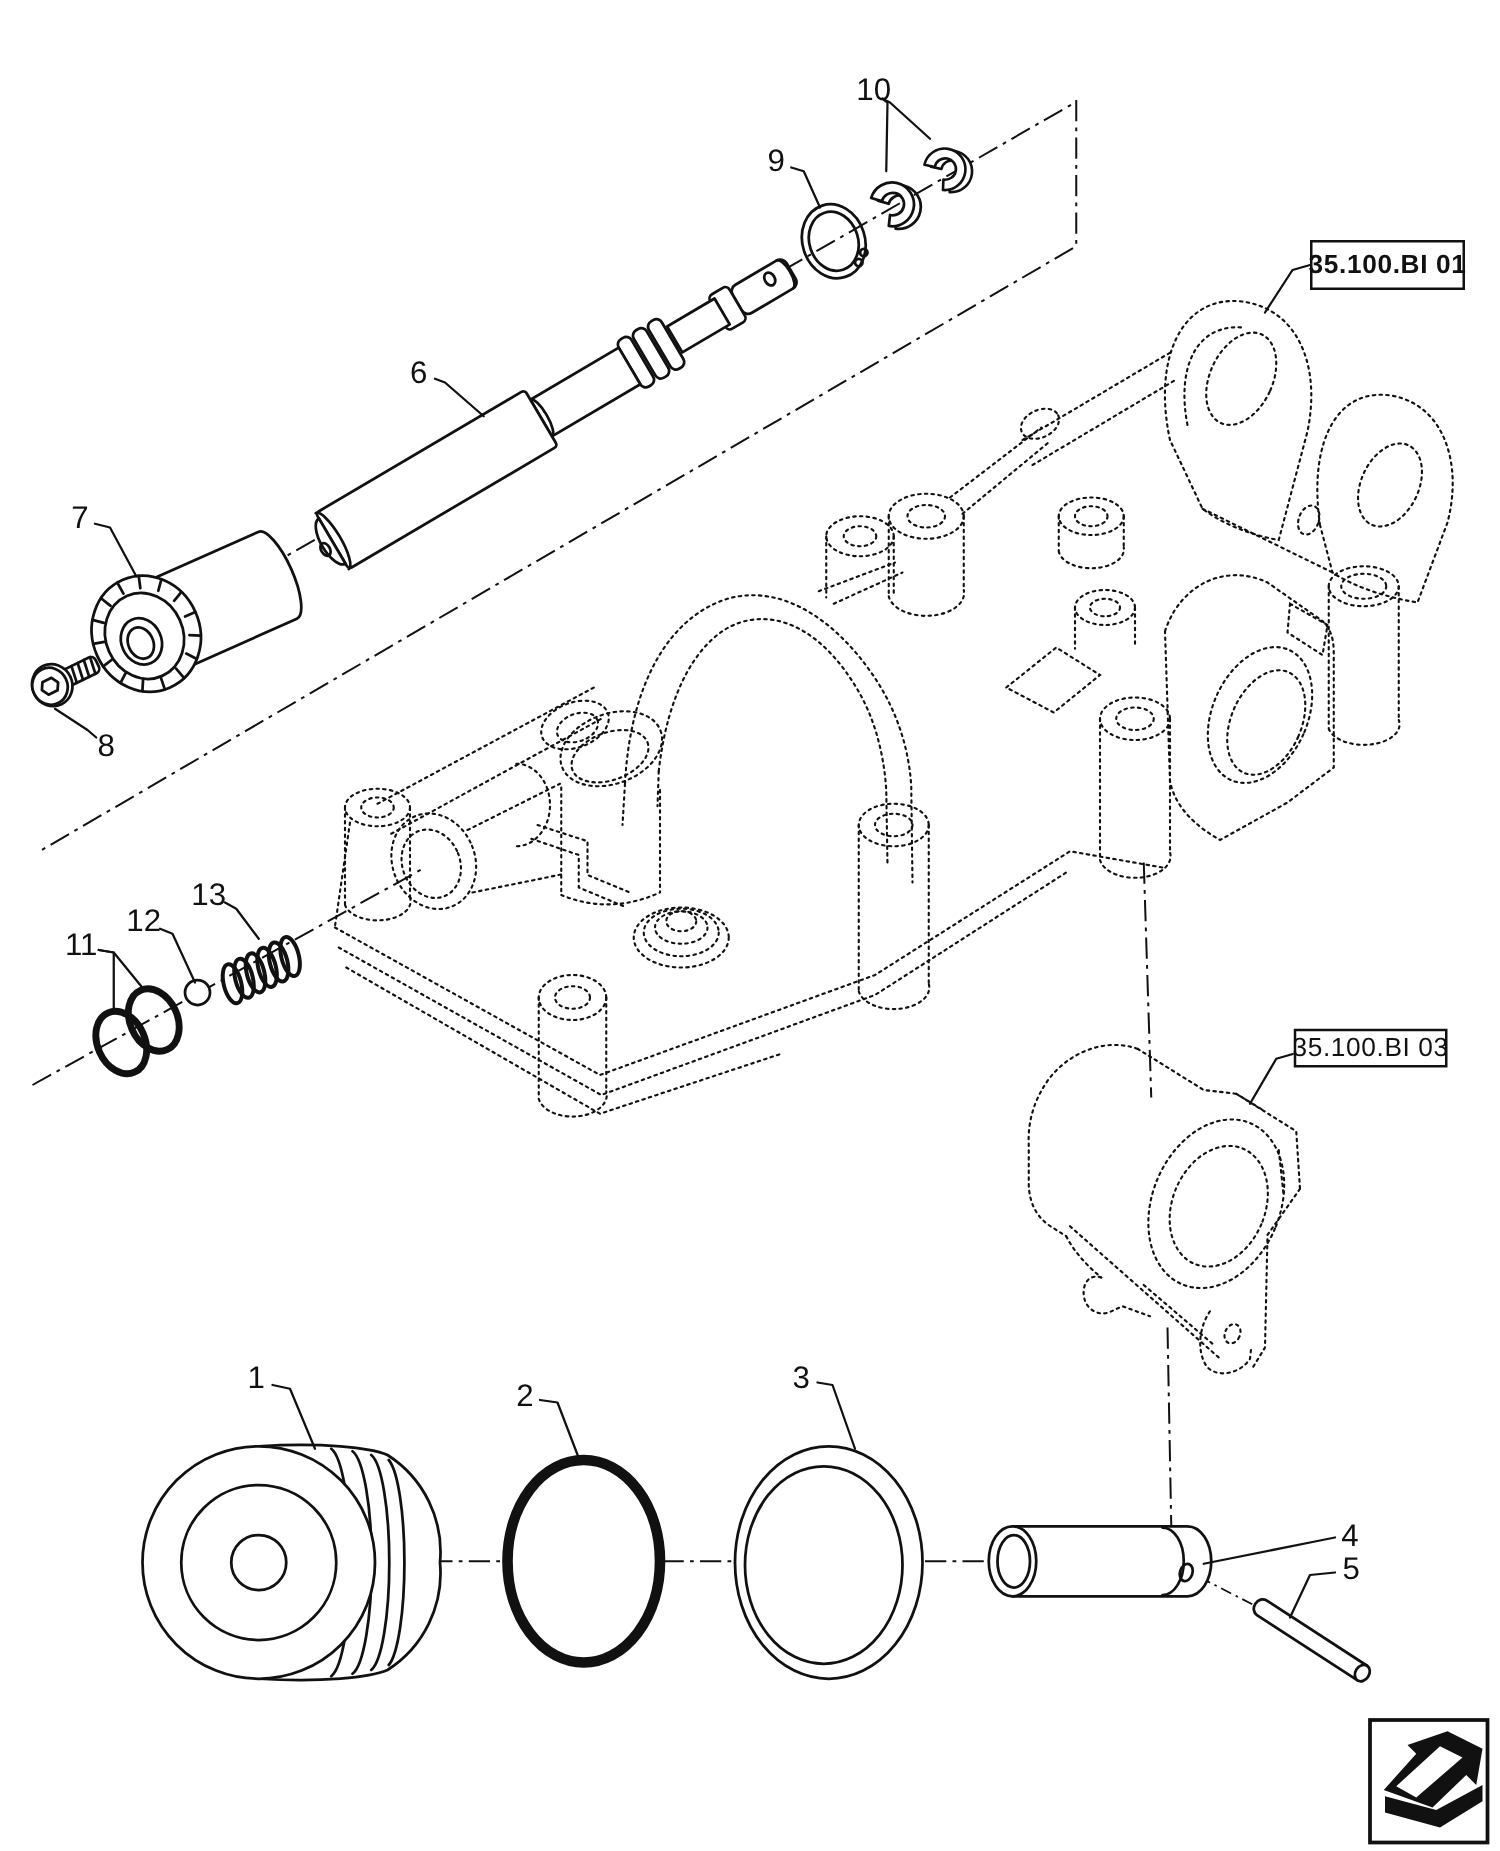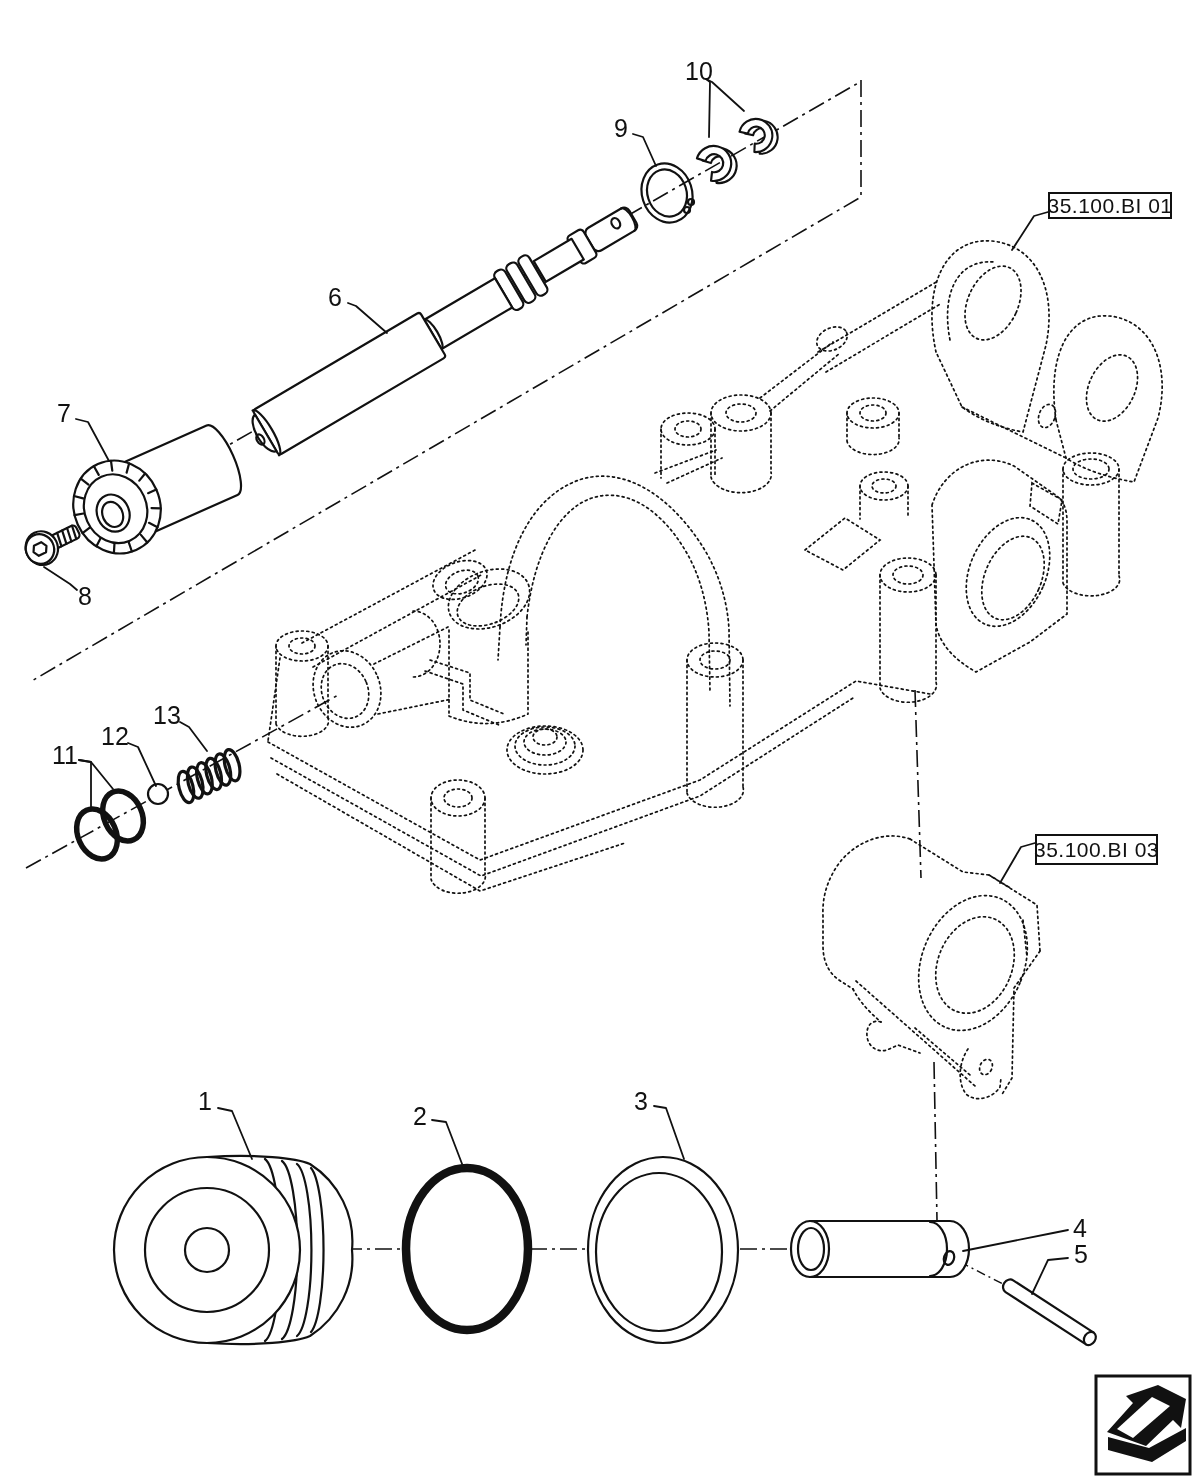--- a/index.html
+++ b/index.html
@@ -275,15 +275,15 @@
   <g>
     <rect x="1096" y="1376" width="94" height="98" fill="#ffffff" stroke="#111" stroke-width="3"></rect>
     <g>
       <path fill="#111" d="M1107,1432 L1133,1403 L1126,1396 L1158,1385 L1186,1399 L1181,1428 L1173,1420 L1146,1446 Z"></path>
       <path fill="#fff" d="M1117,1429 L1152,1397 L1170,1406 L1133,1438 Z"></path>
       <path fill="#111" d="M1108,1437 L1149,1448 L1186,1428 L1186,1441 L1152,1462 L1108,1450 Z"></path>
     </g>
   </g>
 </svg>
 
-  <div class="refbox" style="left: 1048px; top: 192px; width: 124px; height: 27px;">35.100.BI 01</div>
-  <div class="refbox" style="left: 1035px; top: 823px; width: 123px; height: 31px; margin-top: 11px;">35.100.BI 03</div>
+  <div class="refbox" style="left: 1048px; top: 192px; width: 124px; height: 40px; font-weight: bold;">35.100.BI 01</div>
+  <div class="refbox" style="left: 1035px; top: 823px; width: 123px; height: 31px;">35.100.BI 03</div>
 </div>
 
 </body></html>

